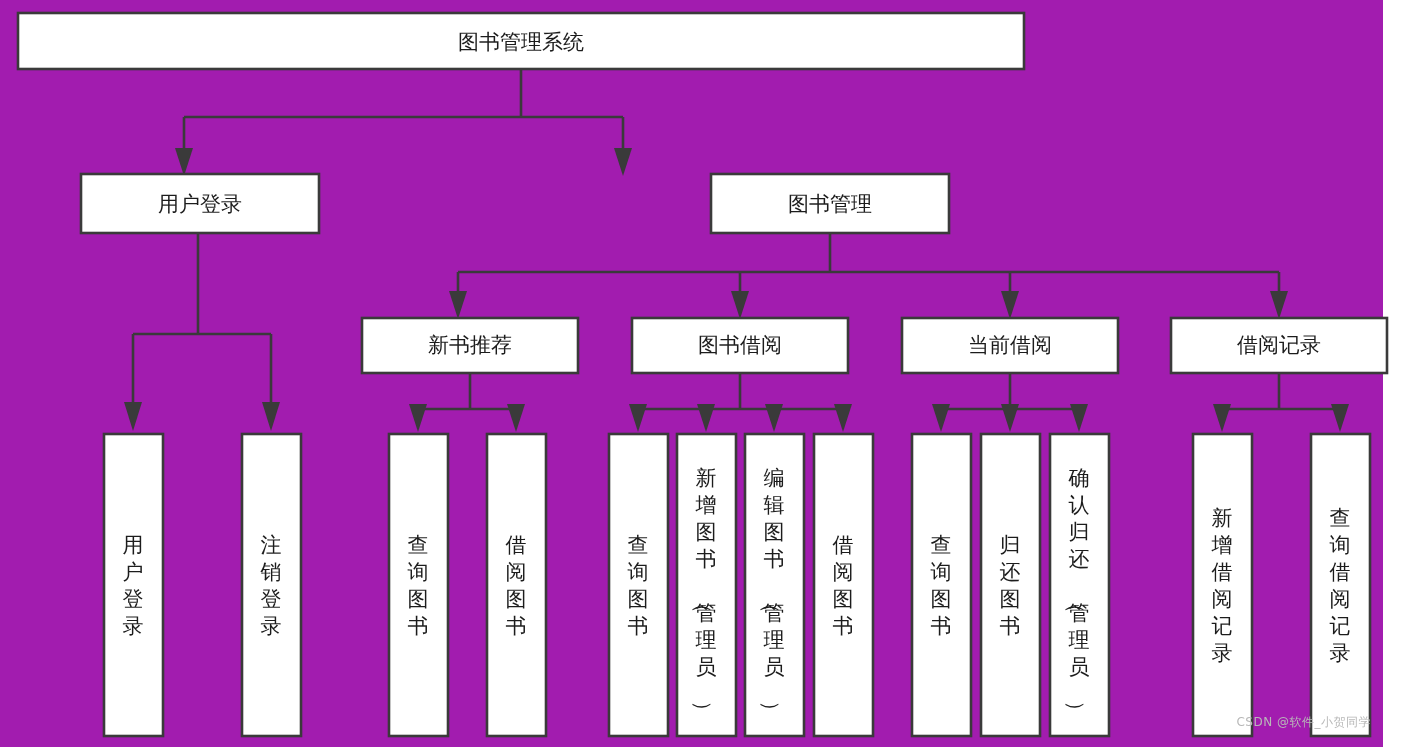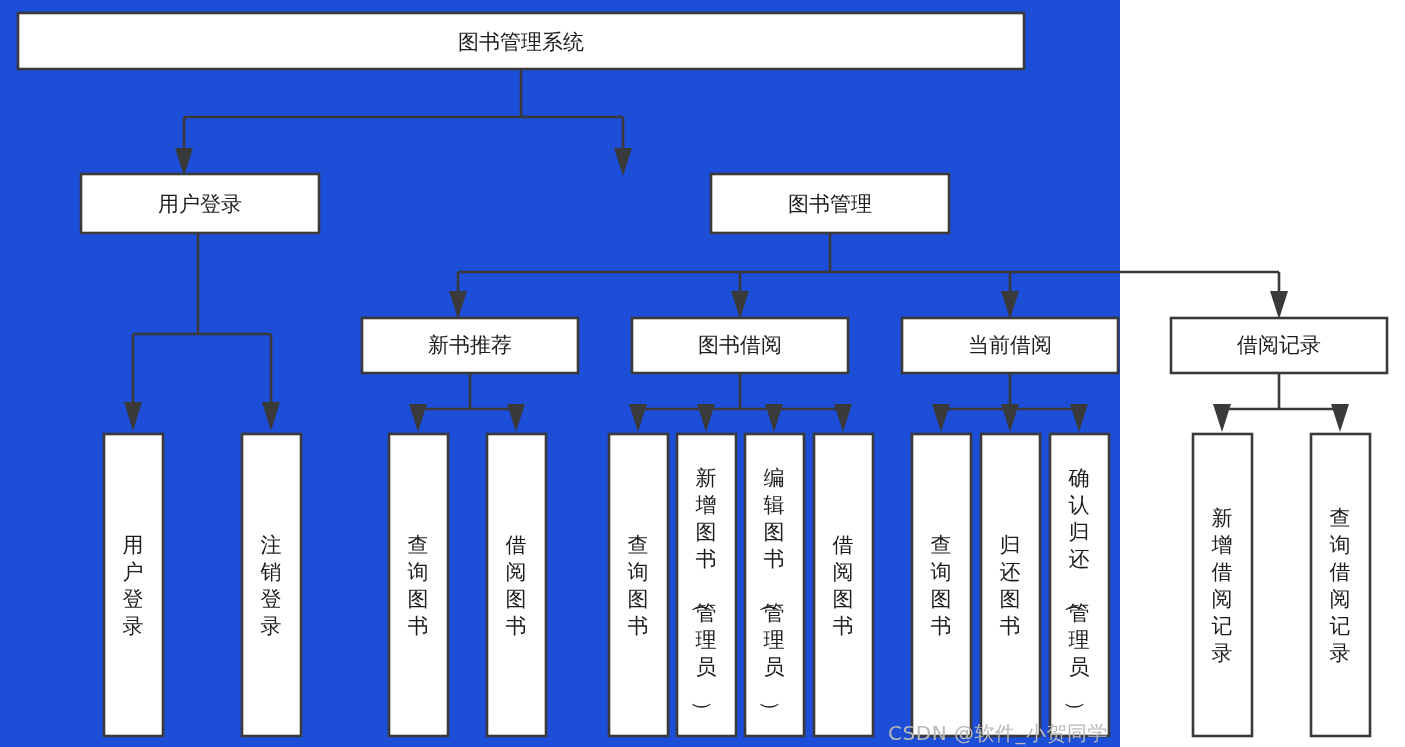--- a/index.html
+++ b/index.html
@@ -9,23 +9,23 @@
     background: #ffffff;
   }
   body {
     width: 1405px;
     height: 747px;
     font-family: "DejaVu Sans", "Liberation Sans", sans-serif;
     overflow: hidden;
   }
   #diagram-root {
     position: relative;
-    width: 1120px;
+    width: 1383px;
     height: 747px;
-    background: #1d4ed8;
+    background: #a21caf;
   }
   svg#tree-svg {
     position: absolute;
     top: 0;
     left: 0;
     width: 1405px;
     height: 747px;
     display: block;
   }
   .node-box {
@@ -52,23 +52,23 @@
   }
   .node-label-v {
     font-family: "DejaVu Sans", "Liberation Sans", sans-serif;
     font-size: 21px;
     fill: #1c1c1c;
     text-anchor: middle;
   }
   .watermark-text {
     position: absolute;
     right: 12px;
-    bottom: 0;
-    font-family: "DejaVu Sans", "Liberation Sans", sans-serif;
-    font-size: 20px;
+    bottom: 16px;
+    font-family: "DejaVu Sans", "Liberation Sans", sans-serif;
+    font-size: 12px;
     color: #b8b8b8;
     white-space: nowrap;
     letter-spacing: 0.5px;
     pointer-events: none;
   }
 </style>
 </head>
 <body>
 
 <div id="diagram-root">

